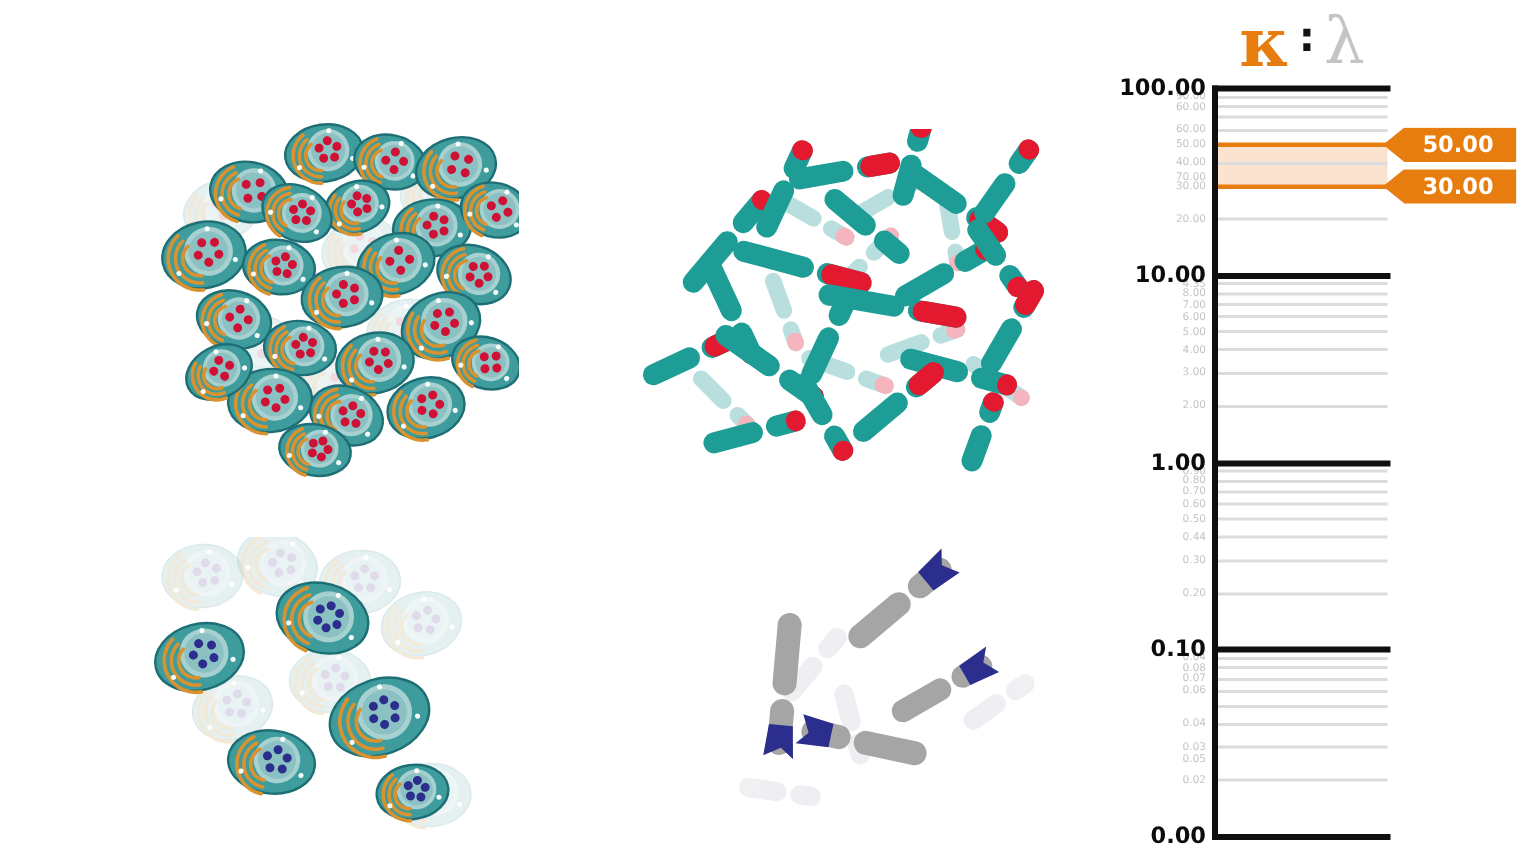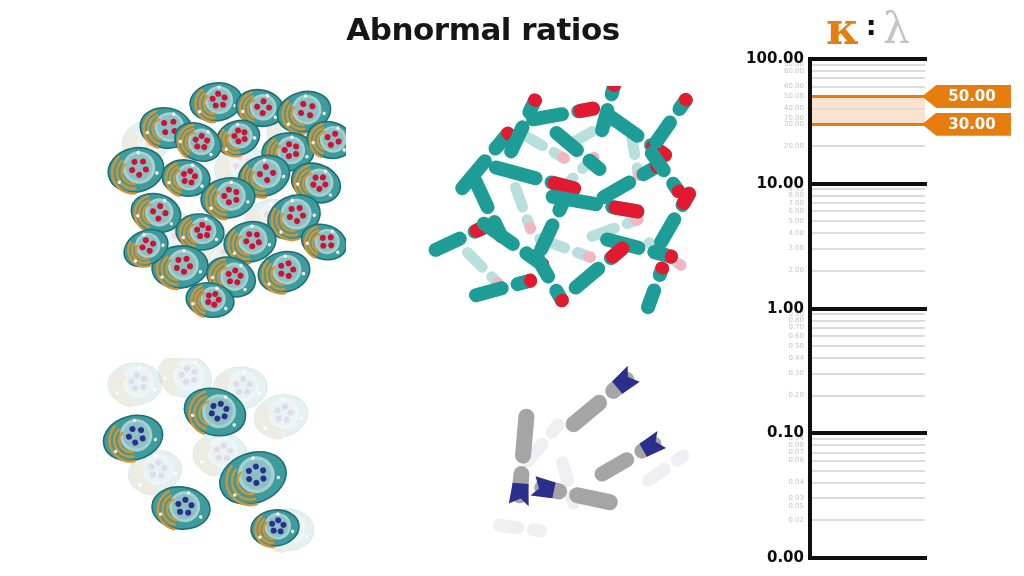--- a/index.html
+++ b/index.html
@@ -33,21 +33,20 @@
   .flag span{display:block;text-align:center;padding-left:11px;line-height:23px;
              color:#fff;font-weight:bold;font-size:15px;}
 
   .panel{position:absolute;}
 </style>
 </head>
 <body>
 
 <div id="canvas">
 
-  <div class="title">Abnormal ratios</div>
 
   <div class="scale-header">
     <span class="kappa">κ</span>
     <span class="colon">:</span>
     <span class="lambda">λ</span>
   </div>
 
   <div id="scale-layer">
       <div class="band" style="left: 812px; top: 96.5535px; width: 113px; height: 27.6756px;"></div>
       <div class="minor-line" style="left: 812px; top: 63.7082px; width: 113px;"></div>

